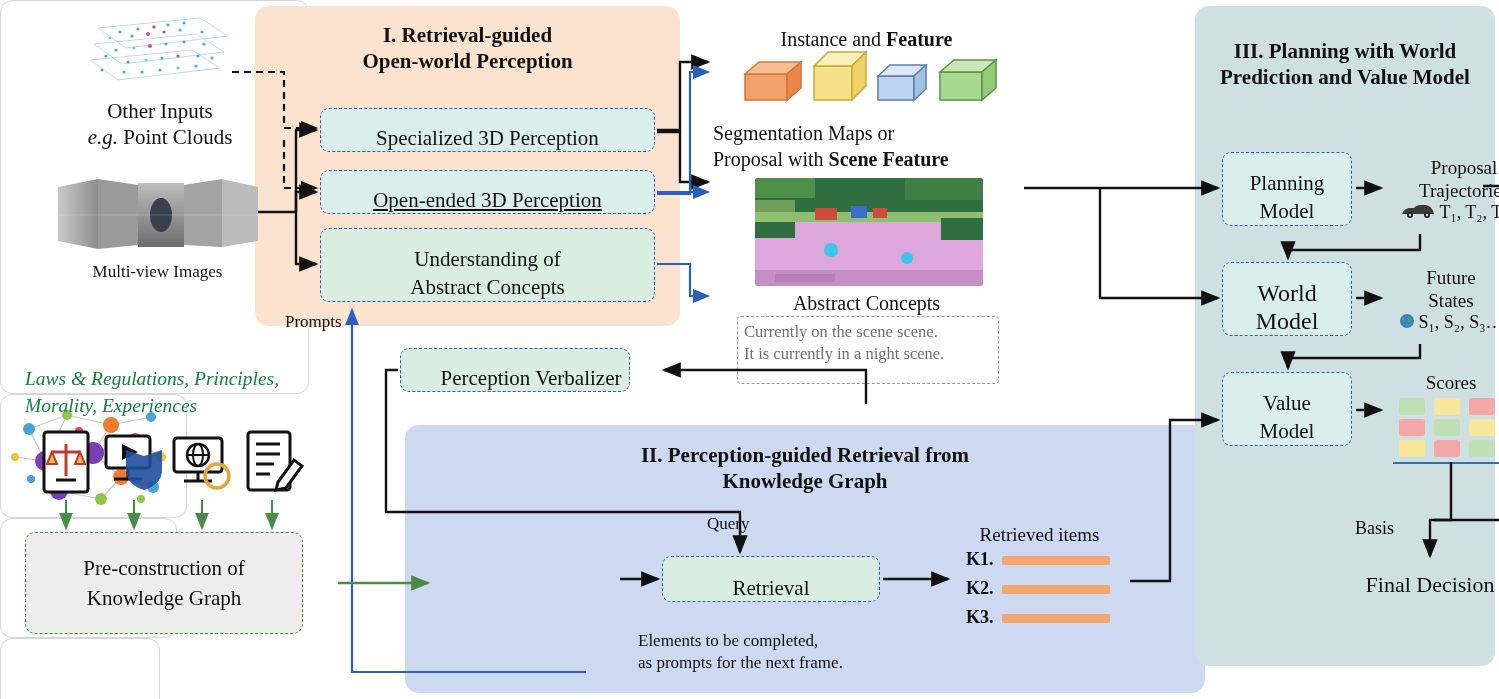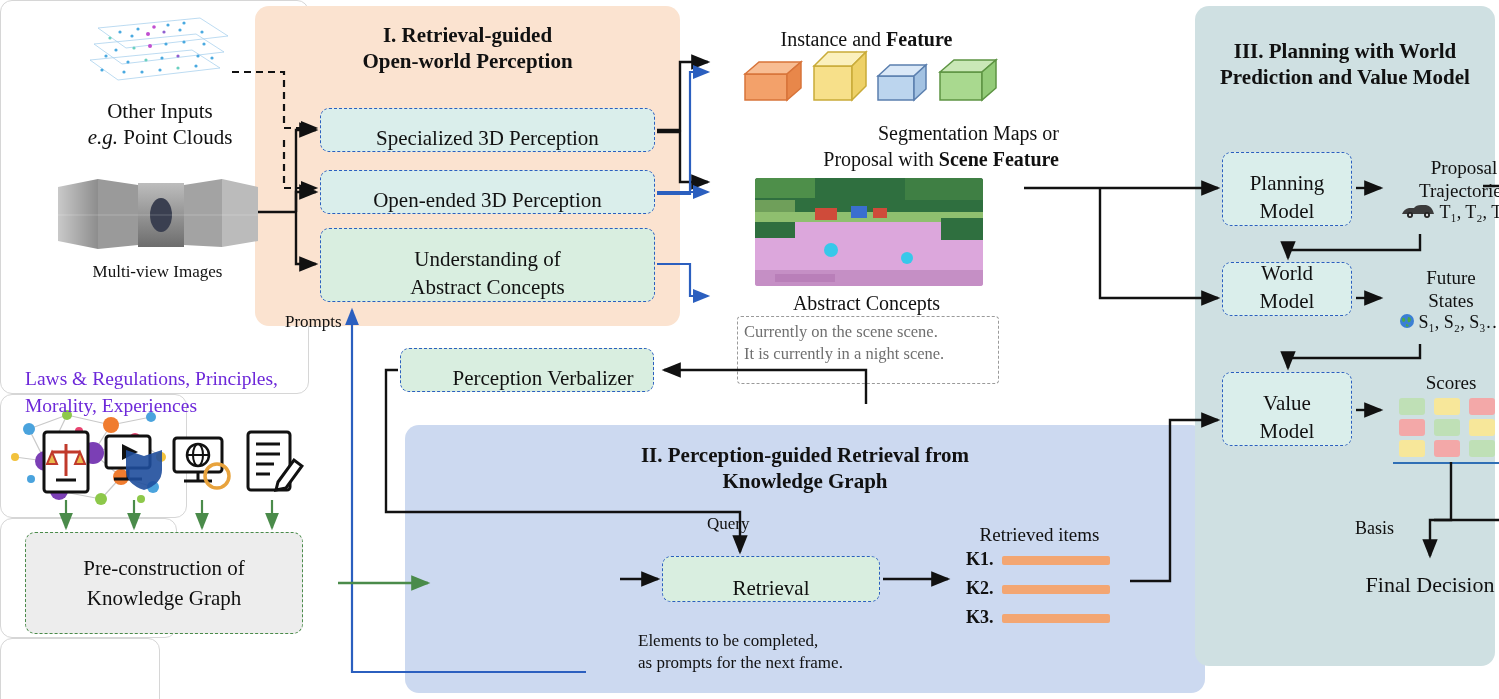--- a/index.html
+++ b/index.html
@@ -35,57 +35,57 @@
   
   #other-inputs-label{left:60px;top:98px;width:200px;text-align:center;font-size:21px;line-height:26px;}
   #other-inputs-label i{font-style:italic;}
   #mv-label{left:45px;top:262px;width:225px;text-align:center;font-size:17px;}
 
   .pcloud{position:absolute;left:80px;top:10px;width:160px;height:80px;}
   .mvimg{position:absolute;left:58px;top:175px;width:200px;height:80px;}
 
   
   #box-spec{left:320px;top:108px;width:335px;height:44px;font-size:21px;}
-  #box-open{left:320px;top:170px;width:335px;height:44px;font-size:21px;}
+  #box-open{left:320px;top:170px;width:335px;height:44px;font-size:21px;text-decoration:underline;}
   #box-abst{left:320px;top:228px;width:335px;height:74px;font-size:21px;line-height:28px;}
 
   #prompts-label{left:285px;top:312px;font-size:17px;}
 
   
   #center-card{left:713px;top:12px;width:307px;height:392px;}
   #inst-feat{left:713px;top:28px;width:307px;text-align:center;font-size:20px;}
-  #seg-head{left:752px;top:120px;width:307px;text-align:right;font-size:20px;line-height:26px;}
+  #seg-head{left:713px;top:120px;width:307px;text-align:left;font-size:20px;line-height:26px;}
   #abs-head{left:713px;top:292px;width:307px;text-align:center;font-size:20px;}
   #abs-text{
     left:737px;top:316px;width:262px;height:68px;border:1.4px dashed #9a9a9a;border-radius:4px;
     font-size:16.5px;color:#6f6f6f;line-height:22px;padding:4px 6px;box-sizing:border-box;text-align:left;
   }
   .cube{position:absolute;}
   #segmap{position:absolute;left:755px;top:178px;width:228px;height:108px;border-radius:3px;overflow:hidden;}
 
   
-  #box-verb{left:400px;top:348px;width:254px;height:44px;font-size:21px;padding-left:32px;}
-
-  
-  #laws-label{left:25px;top:365px;width:290px;font-size:19.5px;line-height:27px;color:#6d28d9;}
+  #box-verb{left:400px;top:348px;width:230px;height:44px;font-size:21px;padding-left:32px;}
+
+  
+  #laws-label{left:25px;top:365px;width:290px;font-size:19.5px;line-height:27px;color:#15803d;font-style:italic;}
   #box-pre{left:25px;top:532px;width:278px;height:102px;font-size:21px;line-height:30px;}
 
   #kg-card{left:432px;top:515px;width:185px;height:122px;}
   #box-retr{left:662px;top:556px;width:218px;height:46px;font-size:21px;}
   #query-label{left:707px;top:514px;font-size:17px;}
   #elem-label{left:638px;top:630px;width:330px;font-size:17px;line-height:22px;text-align:left;}
 
   #retr-card{left:952px;top:522px;width:175px;height:118px;}
   #retr-title{left:952px;top:524px;width:175px;text-align:center;font-size:19px;}
   .kline{position:absolute;height:9px;background:#f3a672;border-radius:2px;}
   .klabel{position:absolute;font-size:18px;font-weight:bold;}
 
   
   #box-plan{left:1222px;top:152px;width:130px;height:74px;font-size:21px;line-height:28px;}
-  #box-world{left:1222px;top:262px;width:130px;height:54px;font-size:21px;line-height:28px;}
+  #box-world{left:1222px;top:262px;width:130px;height:74px;font-size:24px;line-height:28px;}
   #box-value{left:1222px;top:372px;width:130px;height:74px;font-size:21px;line-height:28px;}
 
   #card-prop{left:1385px;top:148px;width:158px;height:82px;}
 
   #prop-t1{left:1385px;top:156px;width:158px;text-align:center;font-size:19px;line-height:23px;}
   #prop-t2{left:1385px;top:202px;width:158px;text-align:center;font-size:18px;}
   #fut-t1{left:1385px;top:266px;width:132px;text-align:center;font-size:19px;line-height:23px;}
   #fut-t2{left:1385px;top:312px;width:132px;text-align:center;font-size:18px;}
   #score-t{left:1385px;top:372px;width:132px;text-align:center;font-size:19px;}
   #basis-label{left:1355px;top:518px;font-size:18px;}

